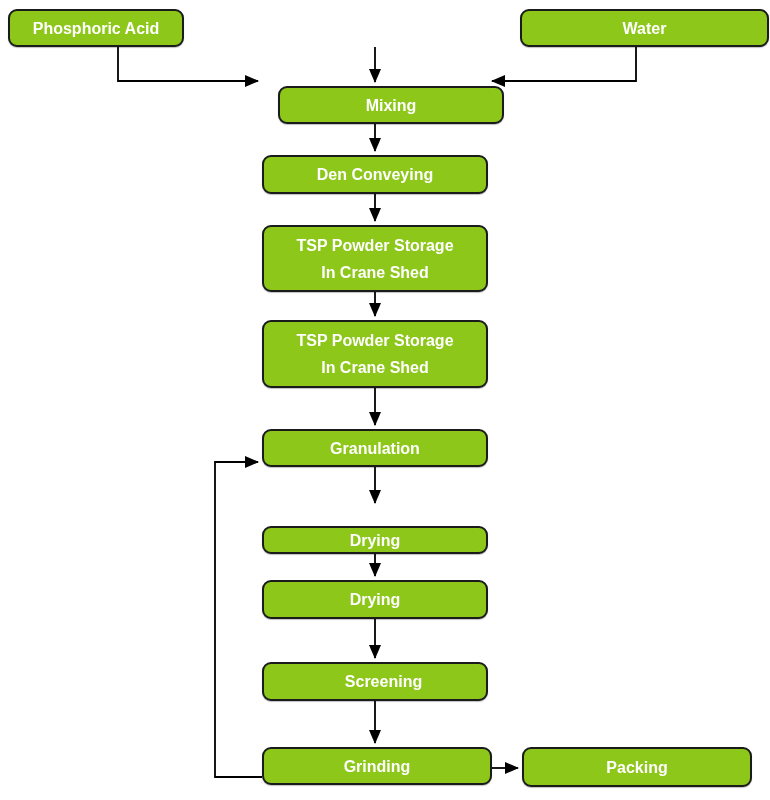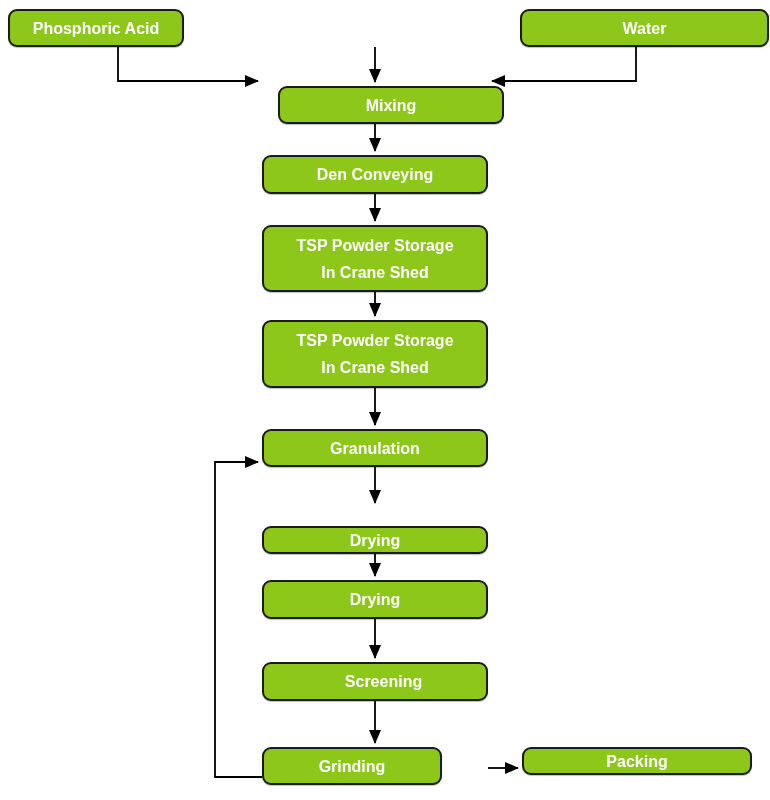--- a/index.html
+++ b/index.html
@@ -44,22 +44,22 @@
   .n1  { left: 262px; top:   9px; width: 226px; height: 38px; }
   .n2  { left: 520px; top:   9px; width: 249px; height: 38px; }
   .n3  { left: 262px; top:  86px; width: 226px; height: 38px; margin-left: 16px; }
   .n4  { left: 262px; top: 155px; width: 226px; height: 39px; }
   .n5  { left: 262px; top: 225px; width: 226px; height: 67px; }
   .n6  { left: 262px; top: 320px; width: 226px; height: 68px; }
   .n7  { left: 262px; top: 429px; width: 226px; height: 38px; text-align: center; }
   .n8  { left: 262px; top: 482px; width: 226px; height: 28px; margin-top: 44px; }
   .n9  { left: 262px; top: 580px; width: 226px; height: 39px; }
   .n10 { left: 262px; top: 662px; width: 226px; height: 39px; padding-left: 17px; }
-  .n11 { left: 262px; top: 747px; width: 180px; height: 38px; }
-  .n12 { left: 522px; top: 747px; width: 230px; height: 28px; }
+  .n11 { left: 262px; top: 747px; width: 230px; height: 38px; }
+  .n12 { left: 522px; top: 747px; width: 230px; height: 40px; }
 </style>
 </head>
 <body>
 
 <div class="canvas">
 
   <svg class="connectors" viewBox="0 0 770 800" xmlns="http://www.w3.org/2000/svg" aria-hidden="true">
     <defs>
       <marker id="arrow" markerUnits="userSpaceOnUse" markerWidth="14" markerHeight="12" refX="13" refY="6" orient="auto">
         <path d="M0,0 L14,6 L0,12 Z" fill="#000000"></path>

